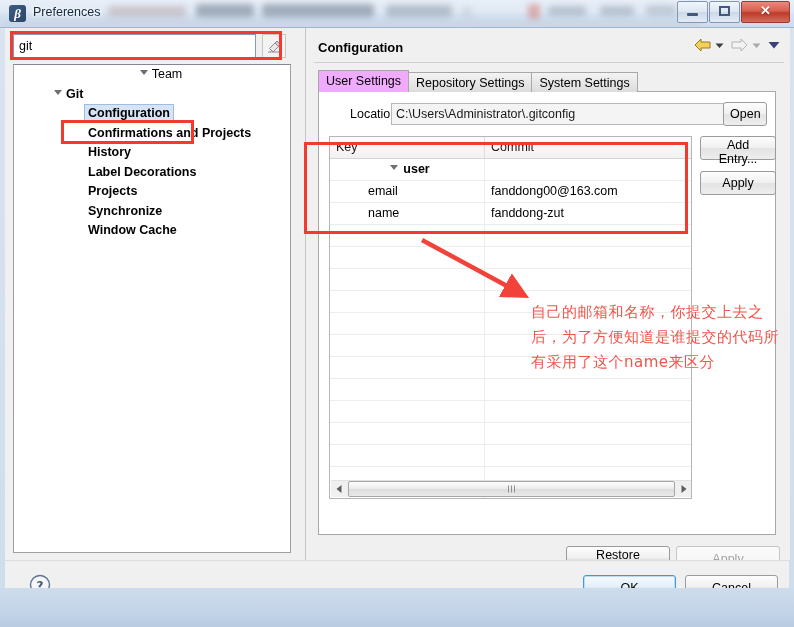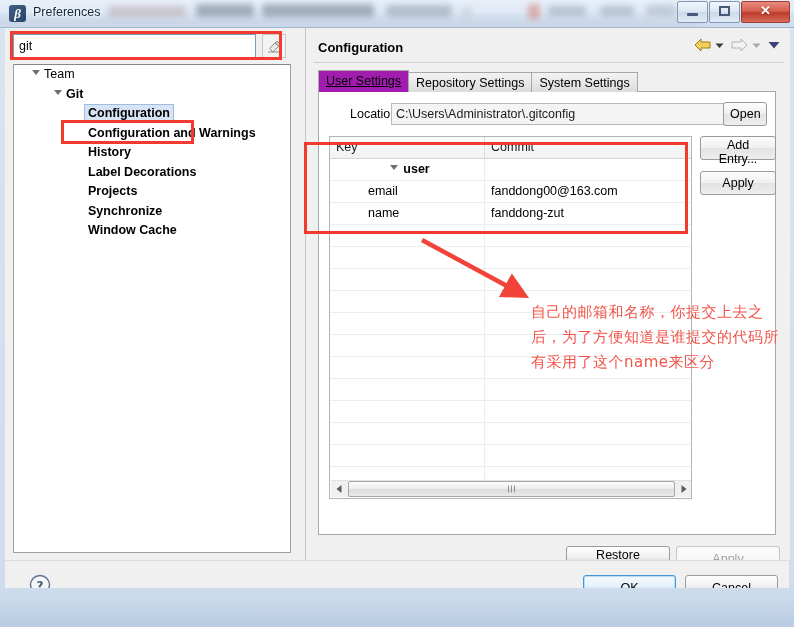--- a/index.html
+++ b/index.html
@@ -191,21 +191,21 @@
     white-space: nowrap;
     color: #000;
     padding-left: 4px;
   }
   .tw { display: inline-block; width: 0; height: 0; margin-right: 5px;
         border-left: 5px solid #6f6f6f; border-top: 4px solid transparent;
         border-bottom: 4px solid transparent; vertical-align: 2px; }
   .tw.open { border-left: 4px solid transparent; border-right: 4px solid transparent;
              border-top: 5px solid #6f6f6f; border-bottom: none; vertical-align: 3px;
              margin-right: 4px; }
-  .lvl0 { padding-left: 18px; }
+  .lvl0 { padding-left: 18px; text-align: center; }
   .lvl1 { padding-left: 40px; }
   .lvl2 { padding-left: 74px; font-weight: bold; }
   .tree-item.bold { font-weight: bold; }
   .tree-sel-label {
     display: inline-block;
     background: #d6e4f5;
     border: 1px solid #9fbde0;
     padding: 0px 3px;
     margin-left: -4px;
     line-height: 16px;
@@ -266,26 +266,25 @@
     font-size: 12.5px;
     box-sizing: border-box;
     border: 1px solid #a8a8a8;
     border-bottom: none;
     background: linear-gradient(to bottom, #f3f3f3 0%, #dcdcdc 100%);
     color: #000;
     margin-right: -1px;
     position: relative;
   }
   .tab.active {
-    background: #a21caf;
+    background: #f0abfc;
     border-color: #a8a8a8;
     height: 22px;
     line-height: 21px;
     z-index: 2;
-    text-decoration: underline;
   }
   .tab-panel {
     position: absolute;
     left: 12px; top: 63px;
     width: 458px;
     height: 444px;
     box-sizing: border-box;
     border: 1px solid #a8a8a8;
     background: #ffffff;
   }
@@ -563,21 +562,21 @@
               <line x1="1" y1="13" x2="13" y2="13" stroke="#8b8b8b" stroke-width="1"></line>
             </svg>
           </div>
         </div>
 
         <div class="tree-box">
           <div id="tree-list">
               <div class="tree-item lvl0"><span class="tw open"></span><span>Team</span></div>
               <div class="tree-item lvl1 bold"><span class="tw open"></span><span>Git</span></div>
               <div class="tree-item lvl2"><span class="tree-sel-label" style="font-weight: bold;">Configuration</span></div>
-              <div class="tree-item lvl2 bold"><span>Configuration and Warnings</span></div>
+              <div class="tree-item lvl2 bold"><span>Confirmations and Projects</span></div>
               <div class="tree-item lvl2 bold"><span>History</span></div>
               <div class="tree-item lvl2 bold"><span>Label Decorations</span></div>
               <div class="tree-item lvl2 bold"><span>Projects</span></div>
               <div class="tree-item lvl2 bold"><span>Synchronize</span></div>
               <div class="tree-item lvl2 bold"><span>Window Cache</span></div>
             </div>
         </div>
       </div>
 
       <div class="right-panel">

